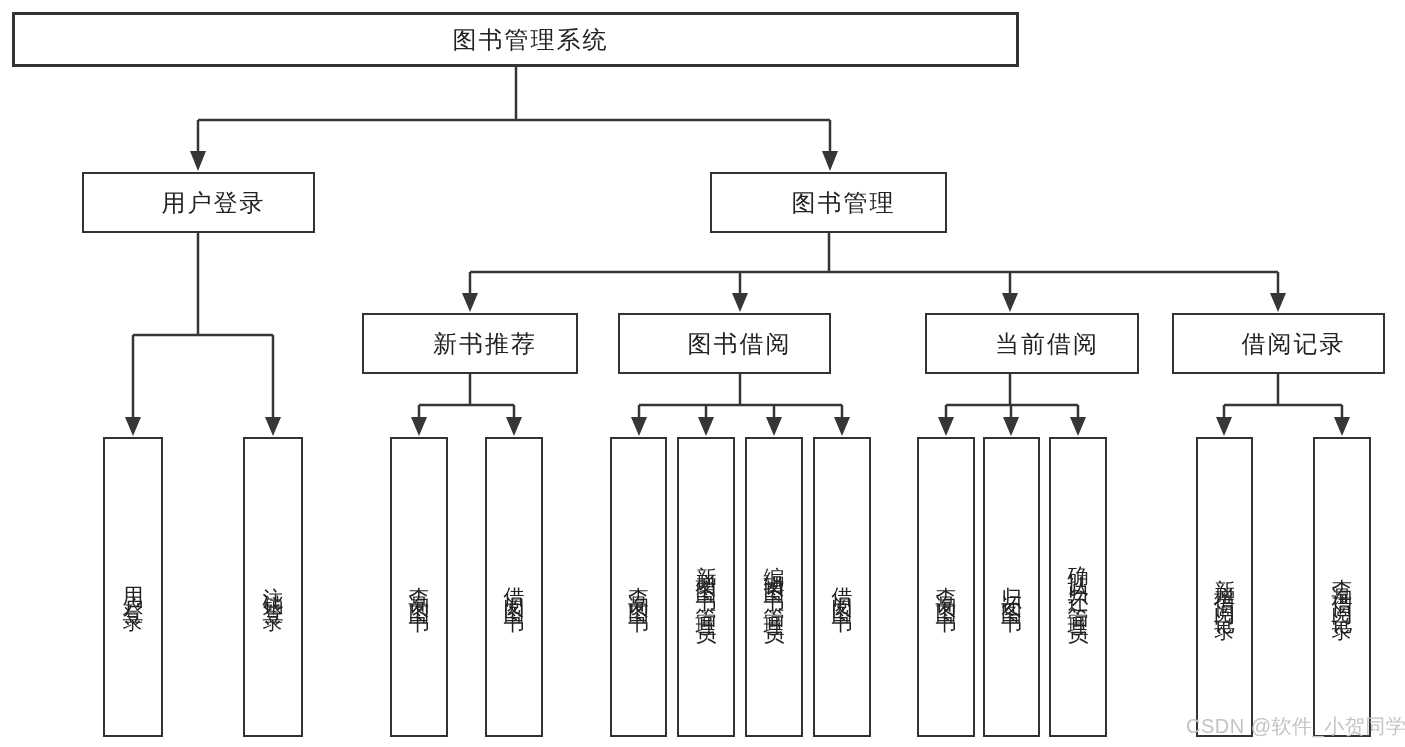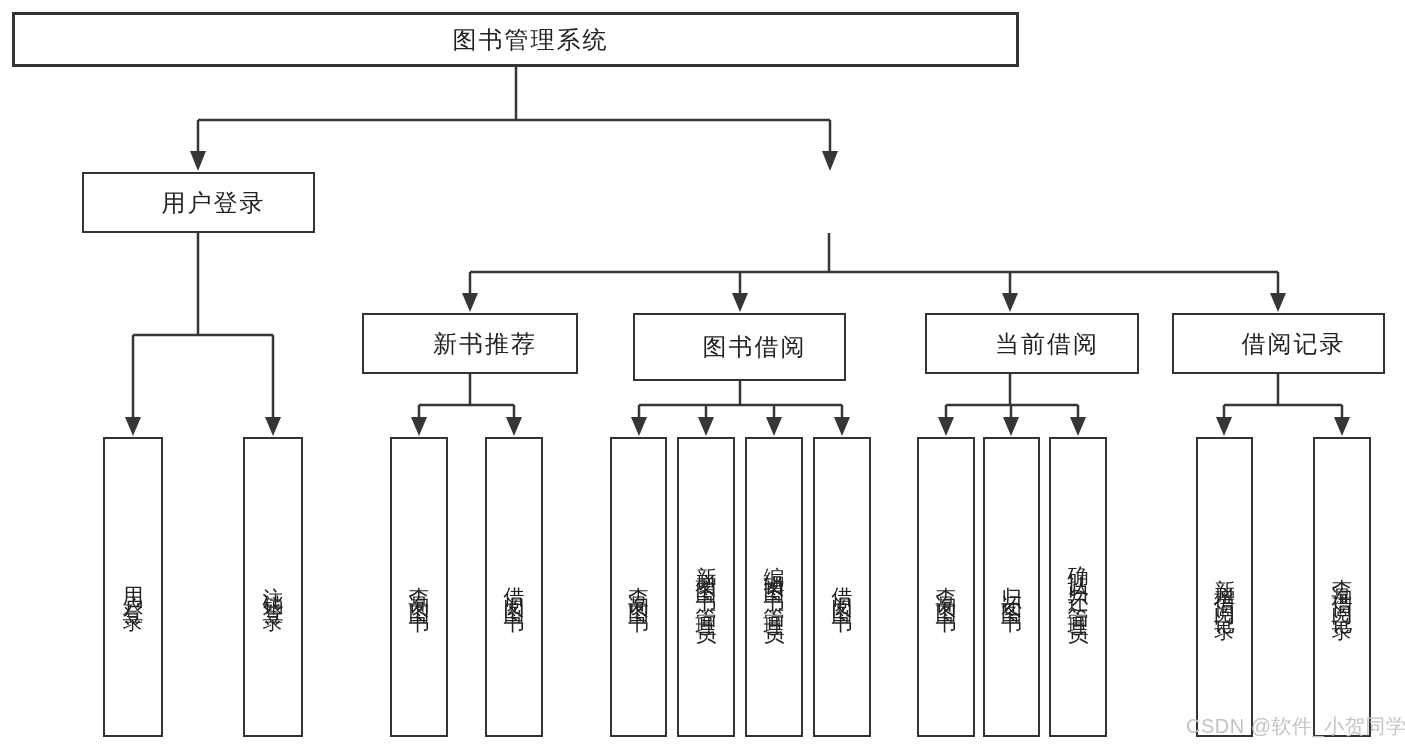--- a/index.html
+++ b/index.html
@@ -123,25 +123,28 @@
     </g>
   </svg>
 
   <div class="hbox root" style="left:12px; top:12px; width:1007px; height:55px;">
     <span>图书管理系统</span>
   </div>
 
   <div class="hbox" style="left:82px; top:172px; width:233px; height:61px;">
     <span>用户登录</span>
   </div>
+  <div class="hbox" style="left:710px; top:172px; width:237px; height:61px;">
+    <span>图书管理</span>
+  </div>
 
   <div class="hbox" style="left:362px; top:313px; width:216px; height:61px;">
     <span>新书推荐</span>
   </div>
-  <div class="hbox" style="left:633px; top:313px; width:213px; height:68px;">
+  <div class="hbox" style="left:618px; top:313px; width:213px; height:61px;">
     <span>图书借阅</span>
   </div>
   <div class="hbox" style="left:903px; top:313px; width:214px; height:61px;margin-left:22px;">
     <span>当前借阅</span>
   </div>
   <div class="hbox" style="left:1172px; top:313px; width:213px; height:61px;">
     <span>借阅记录</span>
   </div>
 
   <div class="leaf" style="left:103px; width:60px;">

